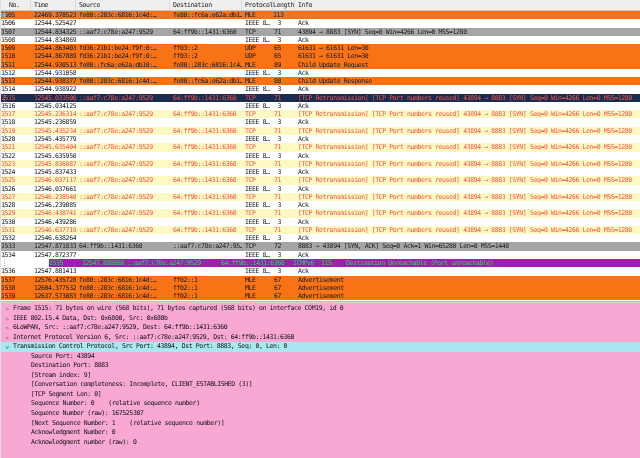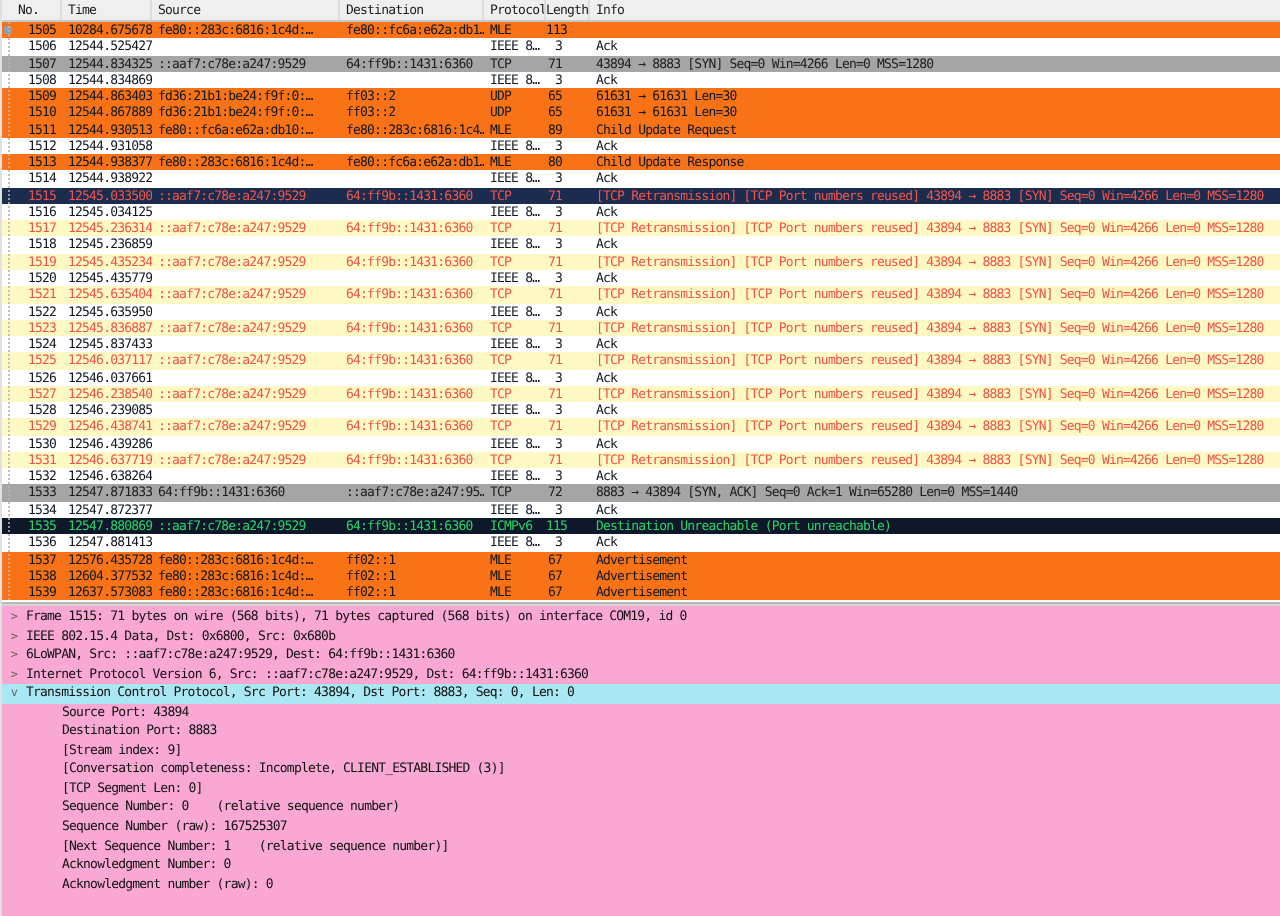--- a/index.html
+++ b/index.html
@@ -15,34 +15,34 @@
   
   .packet-list{position:relative;width:640px;height:301px;overflow:hidden;background:#fff;}
   .plist-header{
     display:flex;height:11px;line-height:11px;font-size:6.5px;letter-spacing:-0.4px;
     background:#efefef;border-bottom:1px solid #c9c9c9;color:#1a1a1a;box-sizing:border-box;
   }
   .hcell{box-sizing:border-box;border-right:1px solid #dcdcdc;padding-left:3px;overflow:hidden;white-space:nowrap;}
   .prow{display:flex;height:8.28px;line-height:8.3px;font-size:6.5px;letter-spacing:-0.4px;
         color:#101824;overflow:hidden;}
   .cell{box-sizing:border-box;overflow:hidden;white-space:nowrap;padding-left:3px;}
-  .c-no{width:30px;text-align:right;padding-right:3px;padding-left:0;position:relative;}
+  .c-no{width:30px;text-align:right;padding-right:16px;padding-left:0;position:relative;}
   .c-time{width:45px;}
   .c-src{width:94px;}
   .c-dst{width:72px;}
   .c-proto{width:31px;}
   .c-len{width:22px;text-align:right;padding-right:14px;padding-left:0;}
   .c-info{flex:1;}
   
   .r-blue{background:#f97316;}
   .r-white{background:#ffffff;}
   .r-gray{background:#a5a5a5;color:#202020;}
   .r-badtcp{background:#fef9c3;color:#ef5348;}
   .r-badtcp-sel{background:#1b2c4f;color:#f0564c;}
-  .r-icmperr{background:#0f172a;color:#2bd46a;}
+  .r-icmperr{background:#a21caf;color:#2bd46a;margin-left:48px;}
   .gutter-line{
     position:absolute;left:3px;top:11px;height:289px;width:0;
     border-left:1px dotted #b5b5b5;pointer-events:none;opacity:.8;
   }
   .row-marker{
     position:absolute;left:1px;top:2px;width:4px;height:4px;background:#8d9fb3;border-radius:1px;
   }
   
   .splitter{height:2px;background:#d4d4d4;border-top:1px solid #b9b9b9;box-sizing:border-box;cursor:row-resize;}
   
@@ -68,21 +68,21 @@
         <div class="hcell c-time">Time</div>
         <div class="hcell c-src">Source</div>
         <div class="hcell c-dst">Destination</div>
         <div class="hcell c-proto">Protocol</div>
         <div class="hcell c-len">Length</div>
         <div class="hcell c-info">Info</div>
       </div>
     <div id="plist-body">
         <div class="prow r-blue">
           <div class="cell c-no">1505<span class="row-marker"></span></div>
-          <div class="cell c-time">10284.675678</div>
+          <div class="cell c-time">22469.378523</div>
           <div class="cell c-src">fe80::283c:6816:1c4d:…</div>
           <div class="cell c-dst">fe80::fc6a:e62a:db1…</div>
           <div class="cell c-proto">MLE</div>
           <div class="cell c-len">113</div>
         </div>
         <div class="prow r-white">
           <div class="cell c-no">1506</div>
           <div class="cell c-time">12544.525427</div>
           <div class="cell c-src"></div>
           <div class="cell c-dst"></div>

